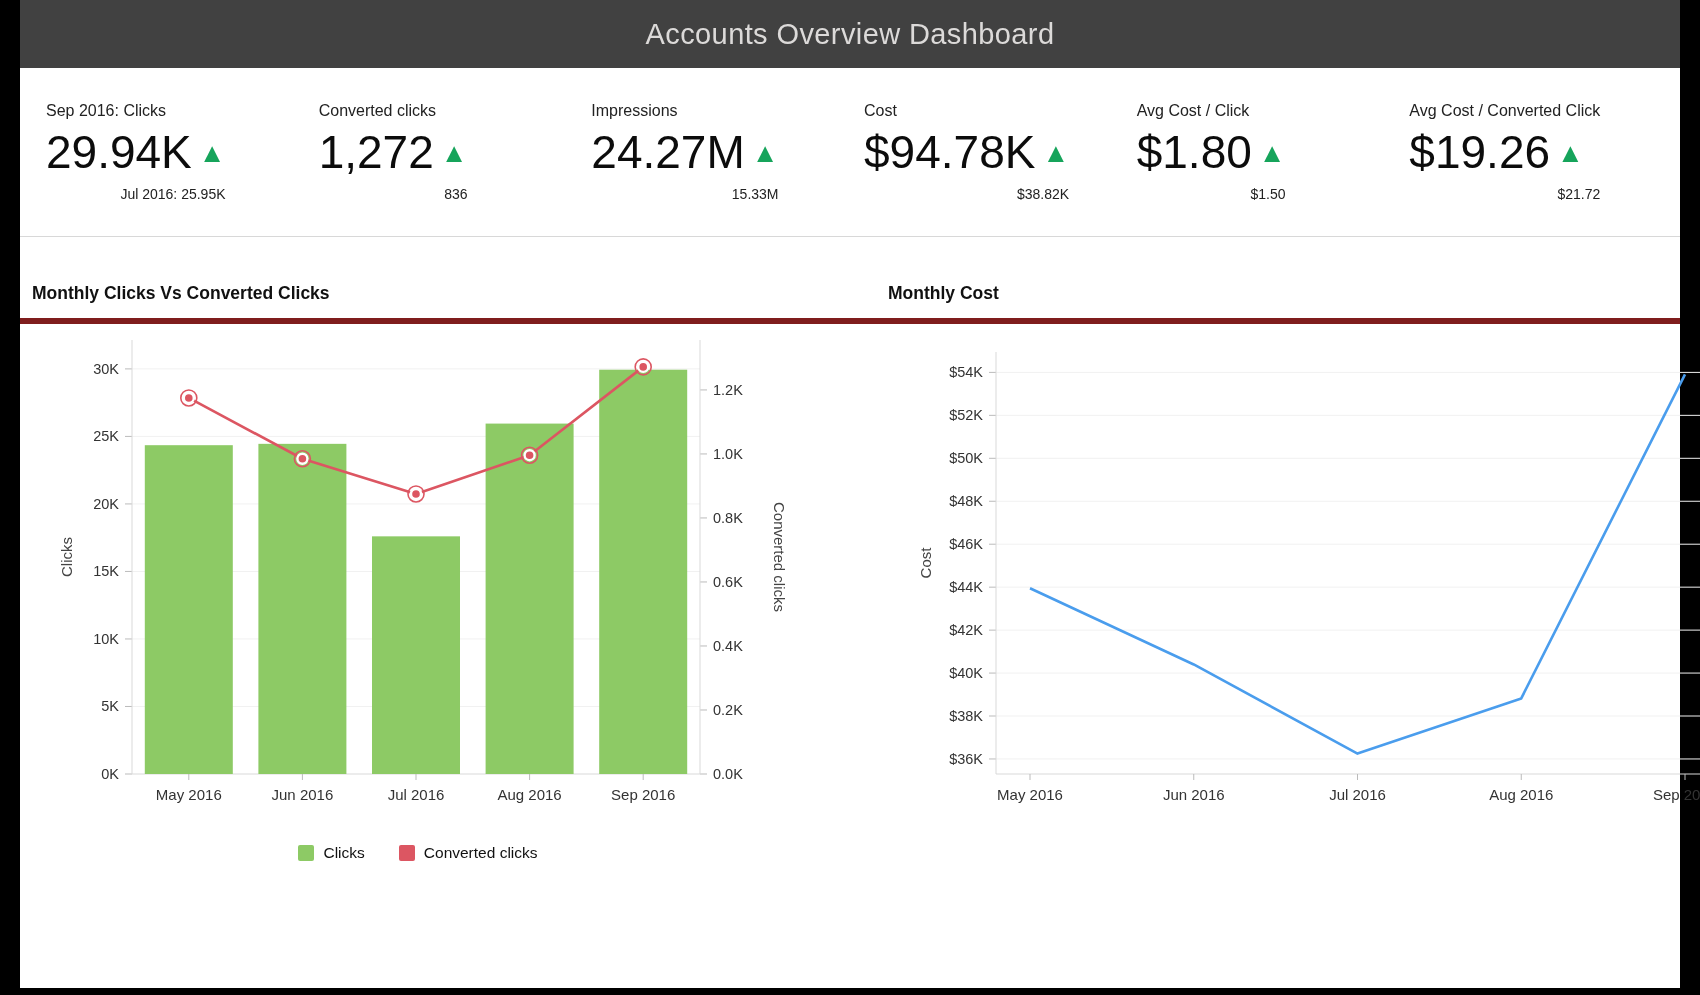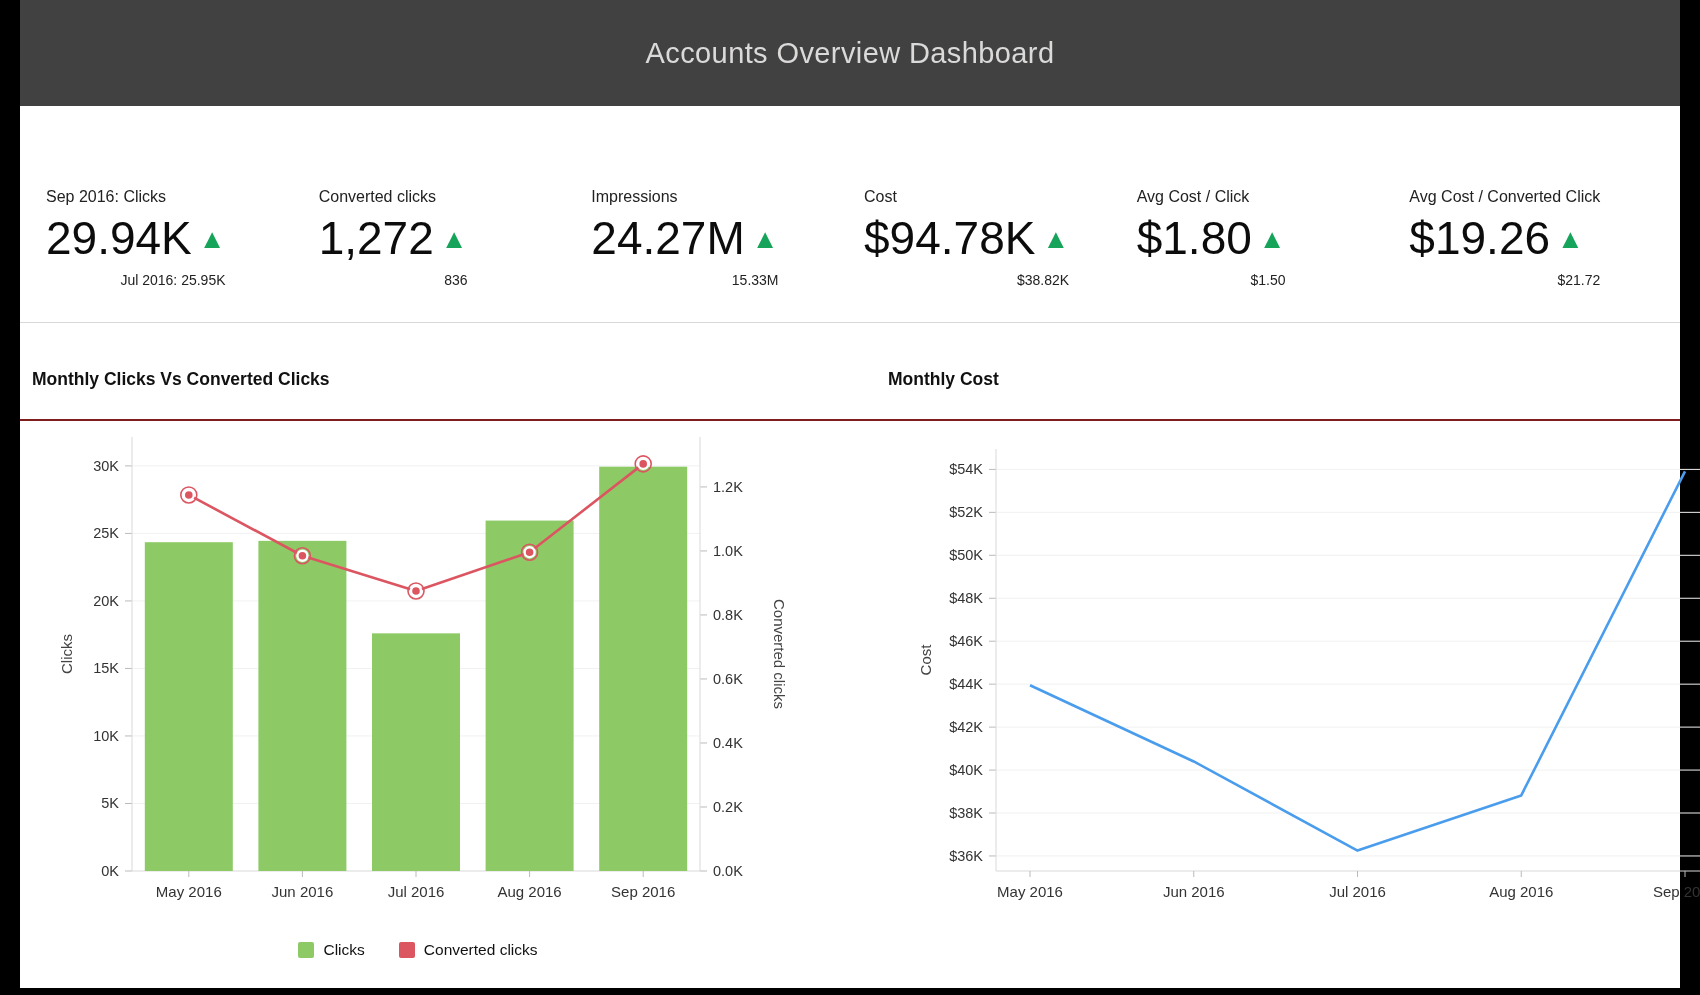--- a/index.html
+++ b/index.html
@@ -4,37 +4,37 @@
 <style>
   html,body{margin:0;padding:0;}
   body{
     width:1700px;height:995px;position:relative;background:#000;
     font-family:"Liberation Sans", sans-serif;overflow:hidden;
   }
   .card{
     position:absolute;left:20px;top:0;width:1660px;height:988px;background:#fff;
   }
   .app-header{
-    height:106px;background:#414141;display:flex;align-items:center;justify-content:center;
+    height:68px;background:#414141;display:flex;align-items:center;justify-content:center;
   }
   .app-header .title{
     color:#dcdad9;font-size:29px;font-weight:400;letter-spacing:.4px;
   }
   .kpi-row{
     display:flex;padding:34px 12px 0 12px;
   }
   .kpi{flex:1;padding:0 14px;box-sizing:border-box;}
-  .kpi-inner{display:inline-block;margin-top:48px;}
+  .kpi-inner{display:inline-block;}
   .kpi-label{font-size:16px;color:#222;margin-bottom:9px;}
   .kpi-value-row{font-size:46px;color:#0c0c0c;line-height:1;white-space:nowrap;}
   .tri{font-size:27px;margin-left:7px;vertical-align:6px;}
   .kpi-prev{font-size:14px;color:#222;margin-top:11px;text-align:right;}
   .kpi-divider{border-bottom:1px solid #d8d8d8;margin-top:33px;}
   .charts-header{
-    display:flex;padding:46px 0 29px 12px;border-bottom:2px solid #7f1d1d;
+    display:flex;padding:46px 0 14px 12px;border-bottom:6px solid #7f1d1d;
   }
   .chart-title{font-size:17.5px;font-weight:bold;color:#111;}
   .chart-title.left{width:856px;box-sizing:border-box;}
   .charts-body{display:flex;align-items:flex-start;}
   .left-panel{width:768px;padding-left:28px;box-sizing:content-box;}
   .right-panel{margin-left:113px;}
   svg text{font-family:"Liberation Sans", sans-serif;}
   .legend{
     display:flex;justify-content:center;align-items:center;gap:34px;margin-top:16px;width:740px;
   }

